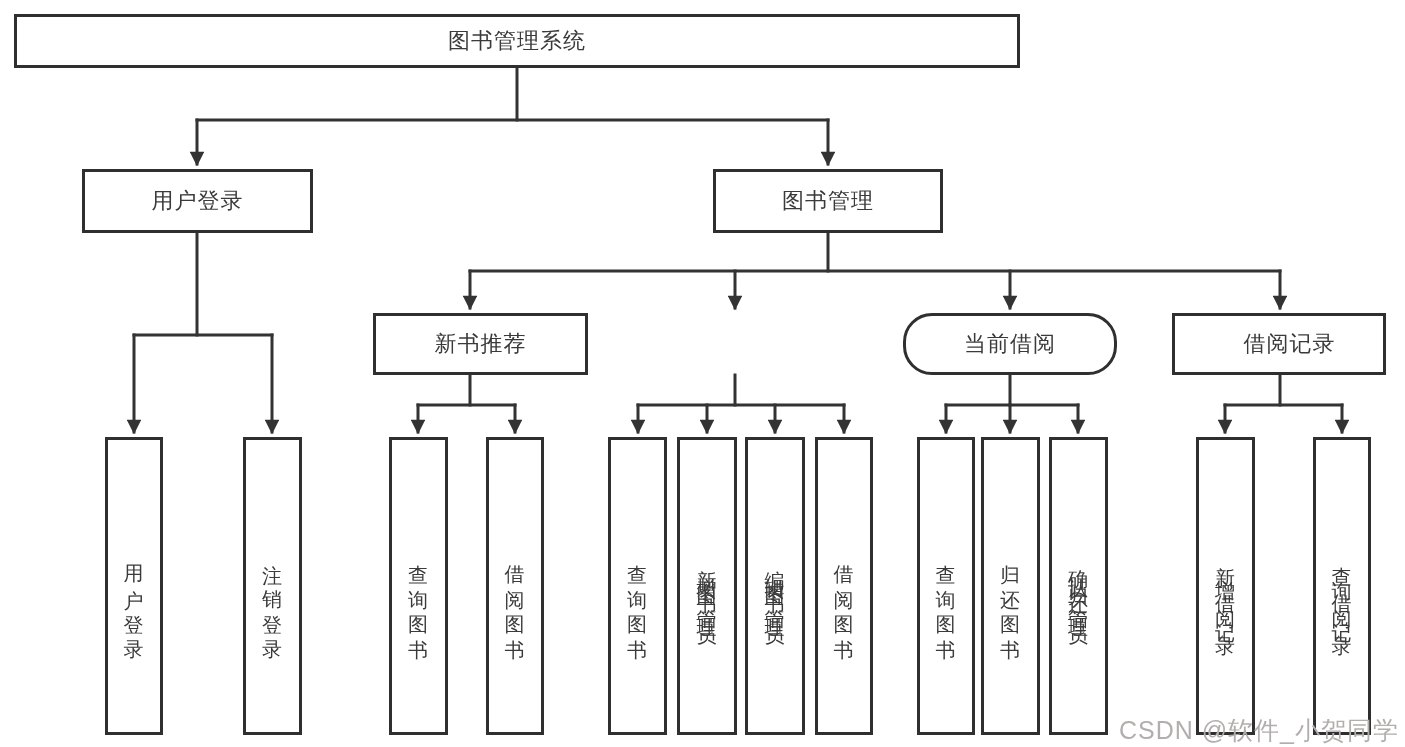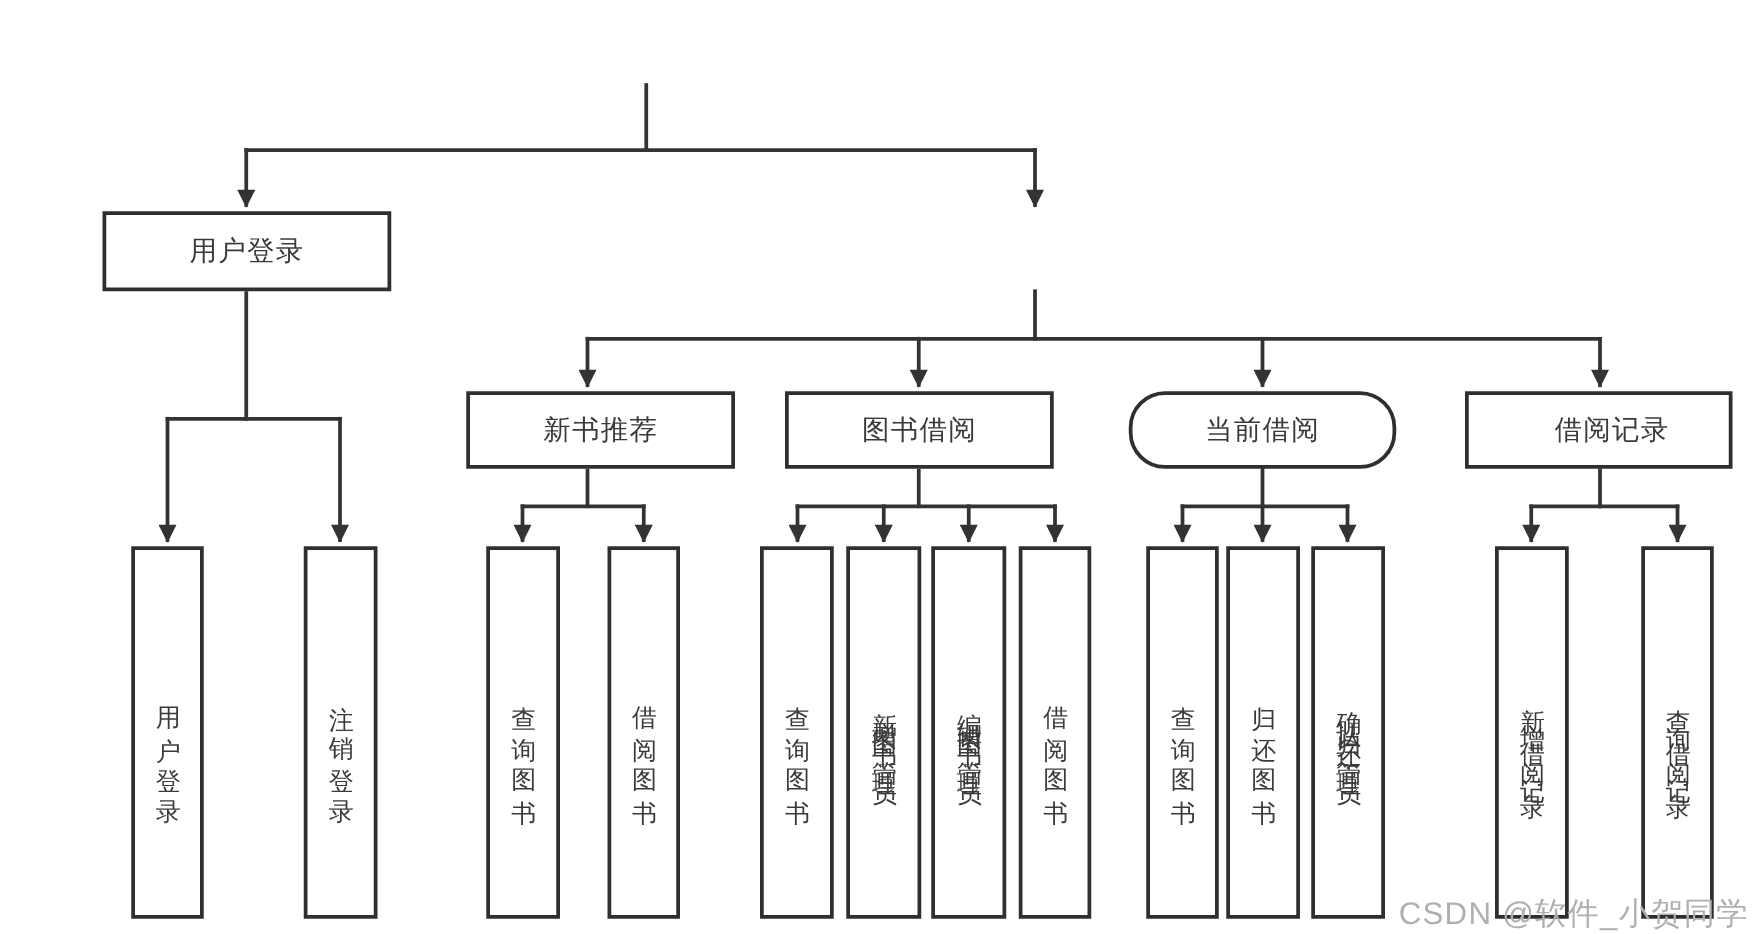--- a/index.html
+++ b/index.html
@@ -108,30 +108,33 @@
     <line x1="946" y1="405" x2="946" y2="432" marker-end="url(#arrow)"></line>
     <line x1="1010" y1="405" x2="1010" y2="432" marker-end="url(#arrow)"></line>
     <line x1="1078" y1="405" x2="1078" y2="432" marker-end="url(#arrow)"></line>
 
     <line x1="1280" y1="375" x2="1280" y2="405"></line>
     <line x1="1225" y1="405" x2="1342" y2="405"></line>
     <line x1="1225" y1="405" x2="1225" y2="432" marker-end="url(#arrow)"></line>
     <line x1="1342" y1="405" x2="1342" y2="432" marker-end="url(#arrow)"></line>
   </svg>
 
+  <div class="box hbox" style="left:14px; top:14px; width:1006px; height:54px;">
+    <span>图书管理系统</span>
+  </div>
 
   <div class="box hbox" style="left:82px; top:169px; width:231px; height:64px;">
     <span>用户登录</span>
   </div>
+  <div class="box hbox" style="left:713px; top:169px; width:230px; height:64px;">
+    <span>图书管理</span>
+  </div>
 
   <div class="box hbox" style="left:362px; top:313px; width:215px; height:62px;margin-left:11px;">
     <span>新书推荐</span>
-  </div>
-  <div class="box hbox" style="left:628px; top:313px; width:215px; height:62px;">
-    <span>图书借阅</span>
   </div>
   <div class="box hbox" style="left:903px; top:313px; width:214px; height:62px;border-radius:29px;">
     <span>当前借阅</span>
   </div>
   <div class="box hbox" style="left:1172px; top:313px; width:214px; height:62px;padding-left:21px;">
     <span>借阅记录</span>
   </div>
 
   <div class="box vbox s4" style="left:105px; top:437px; width:58px; height:298px;">
     <span>用户登录</span>

